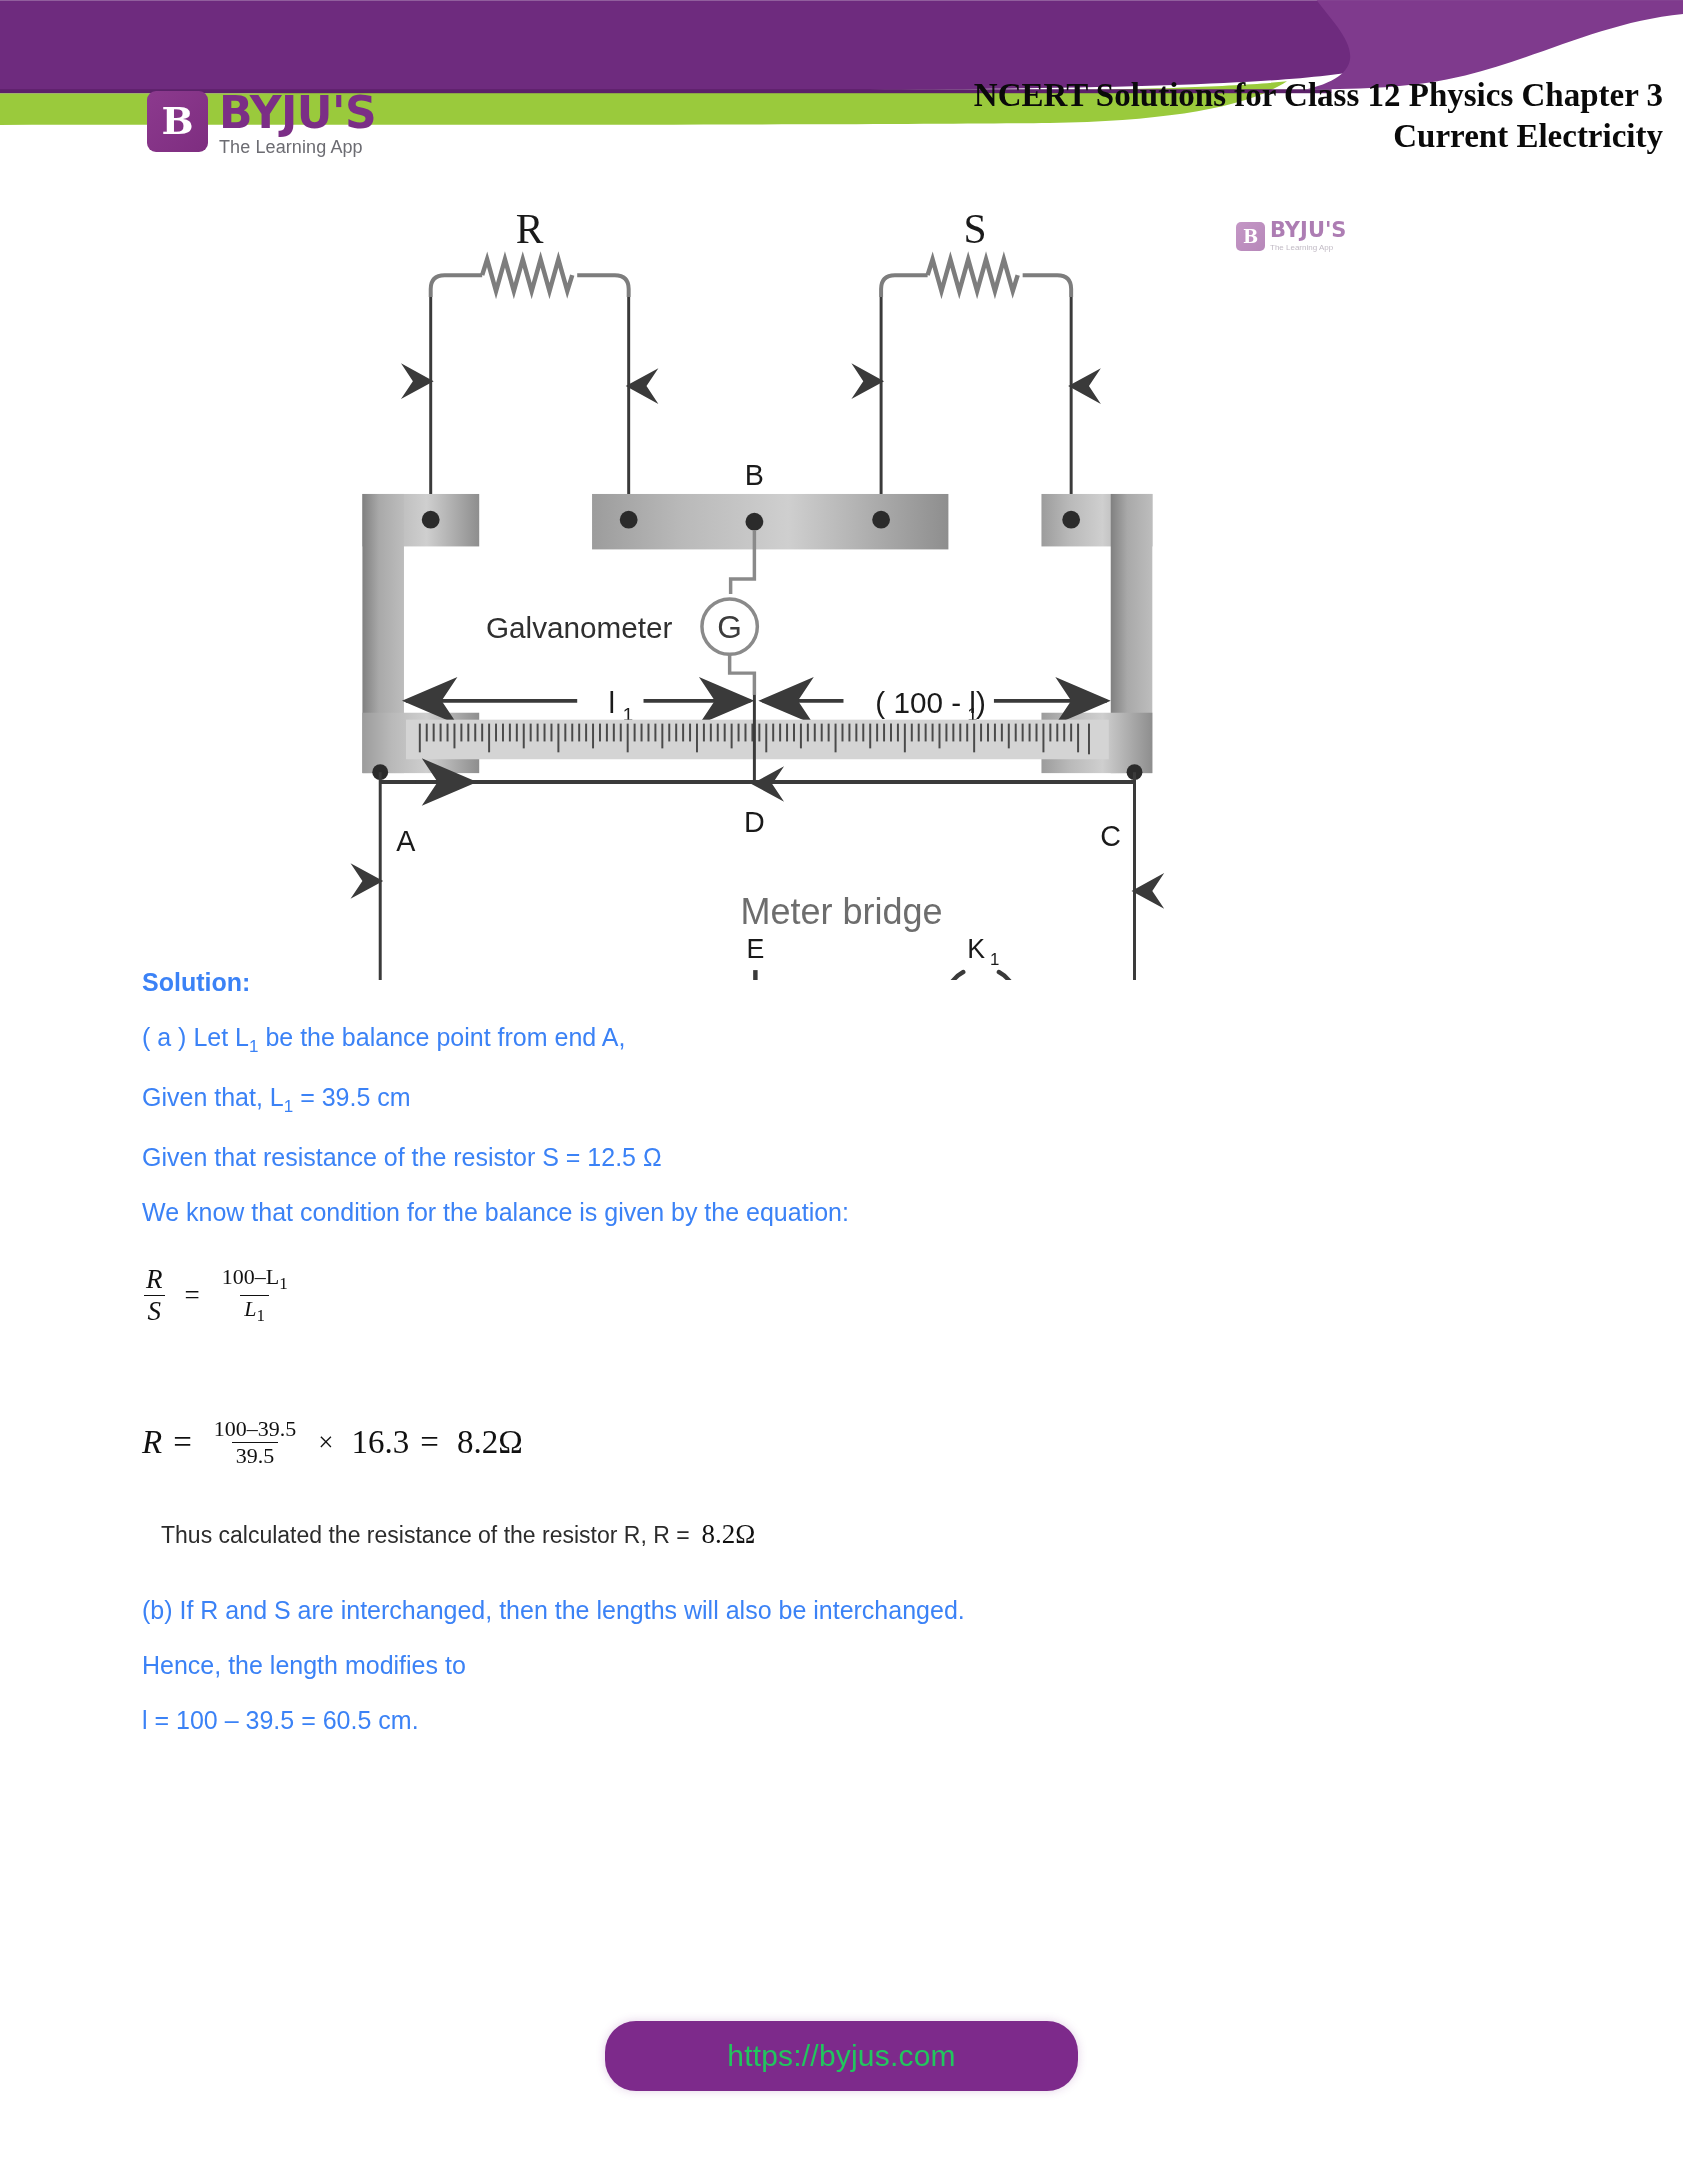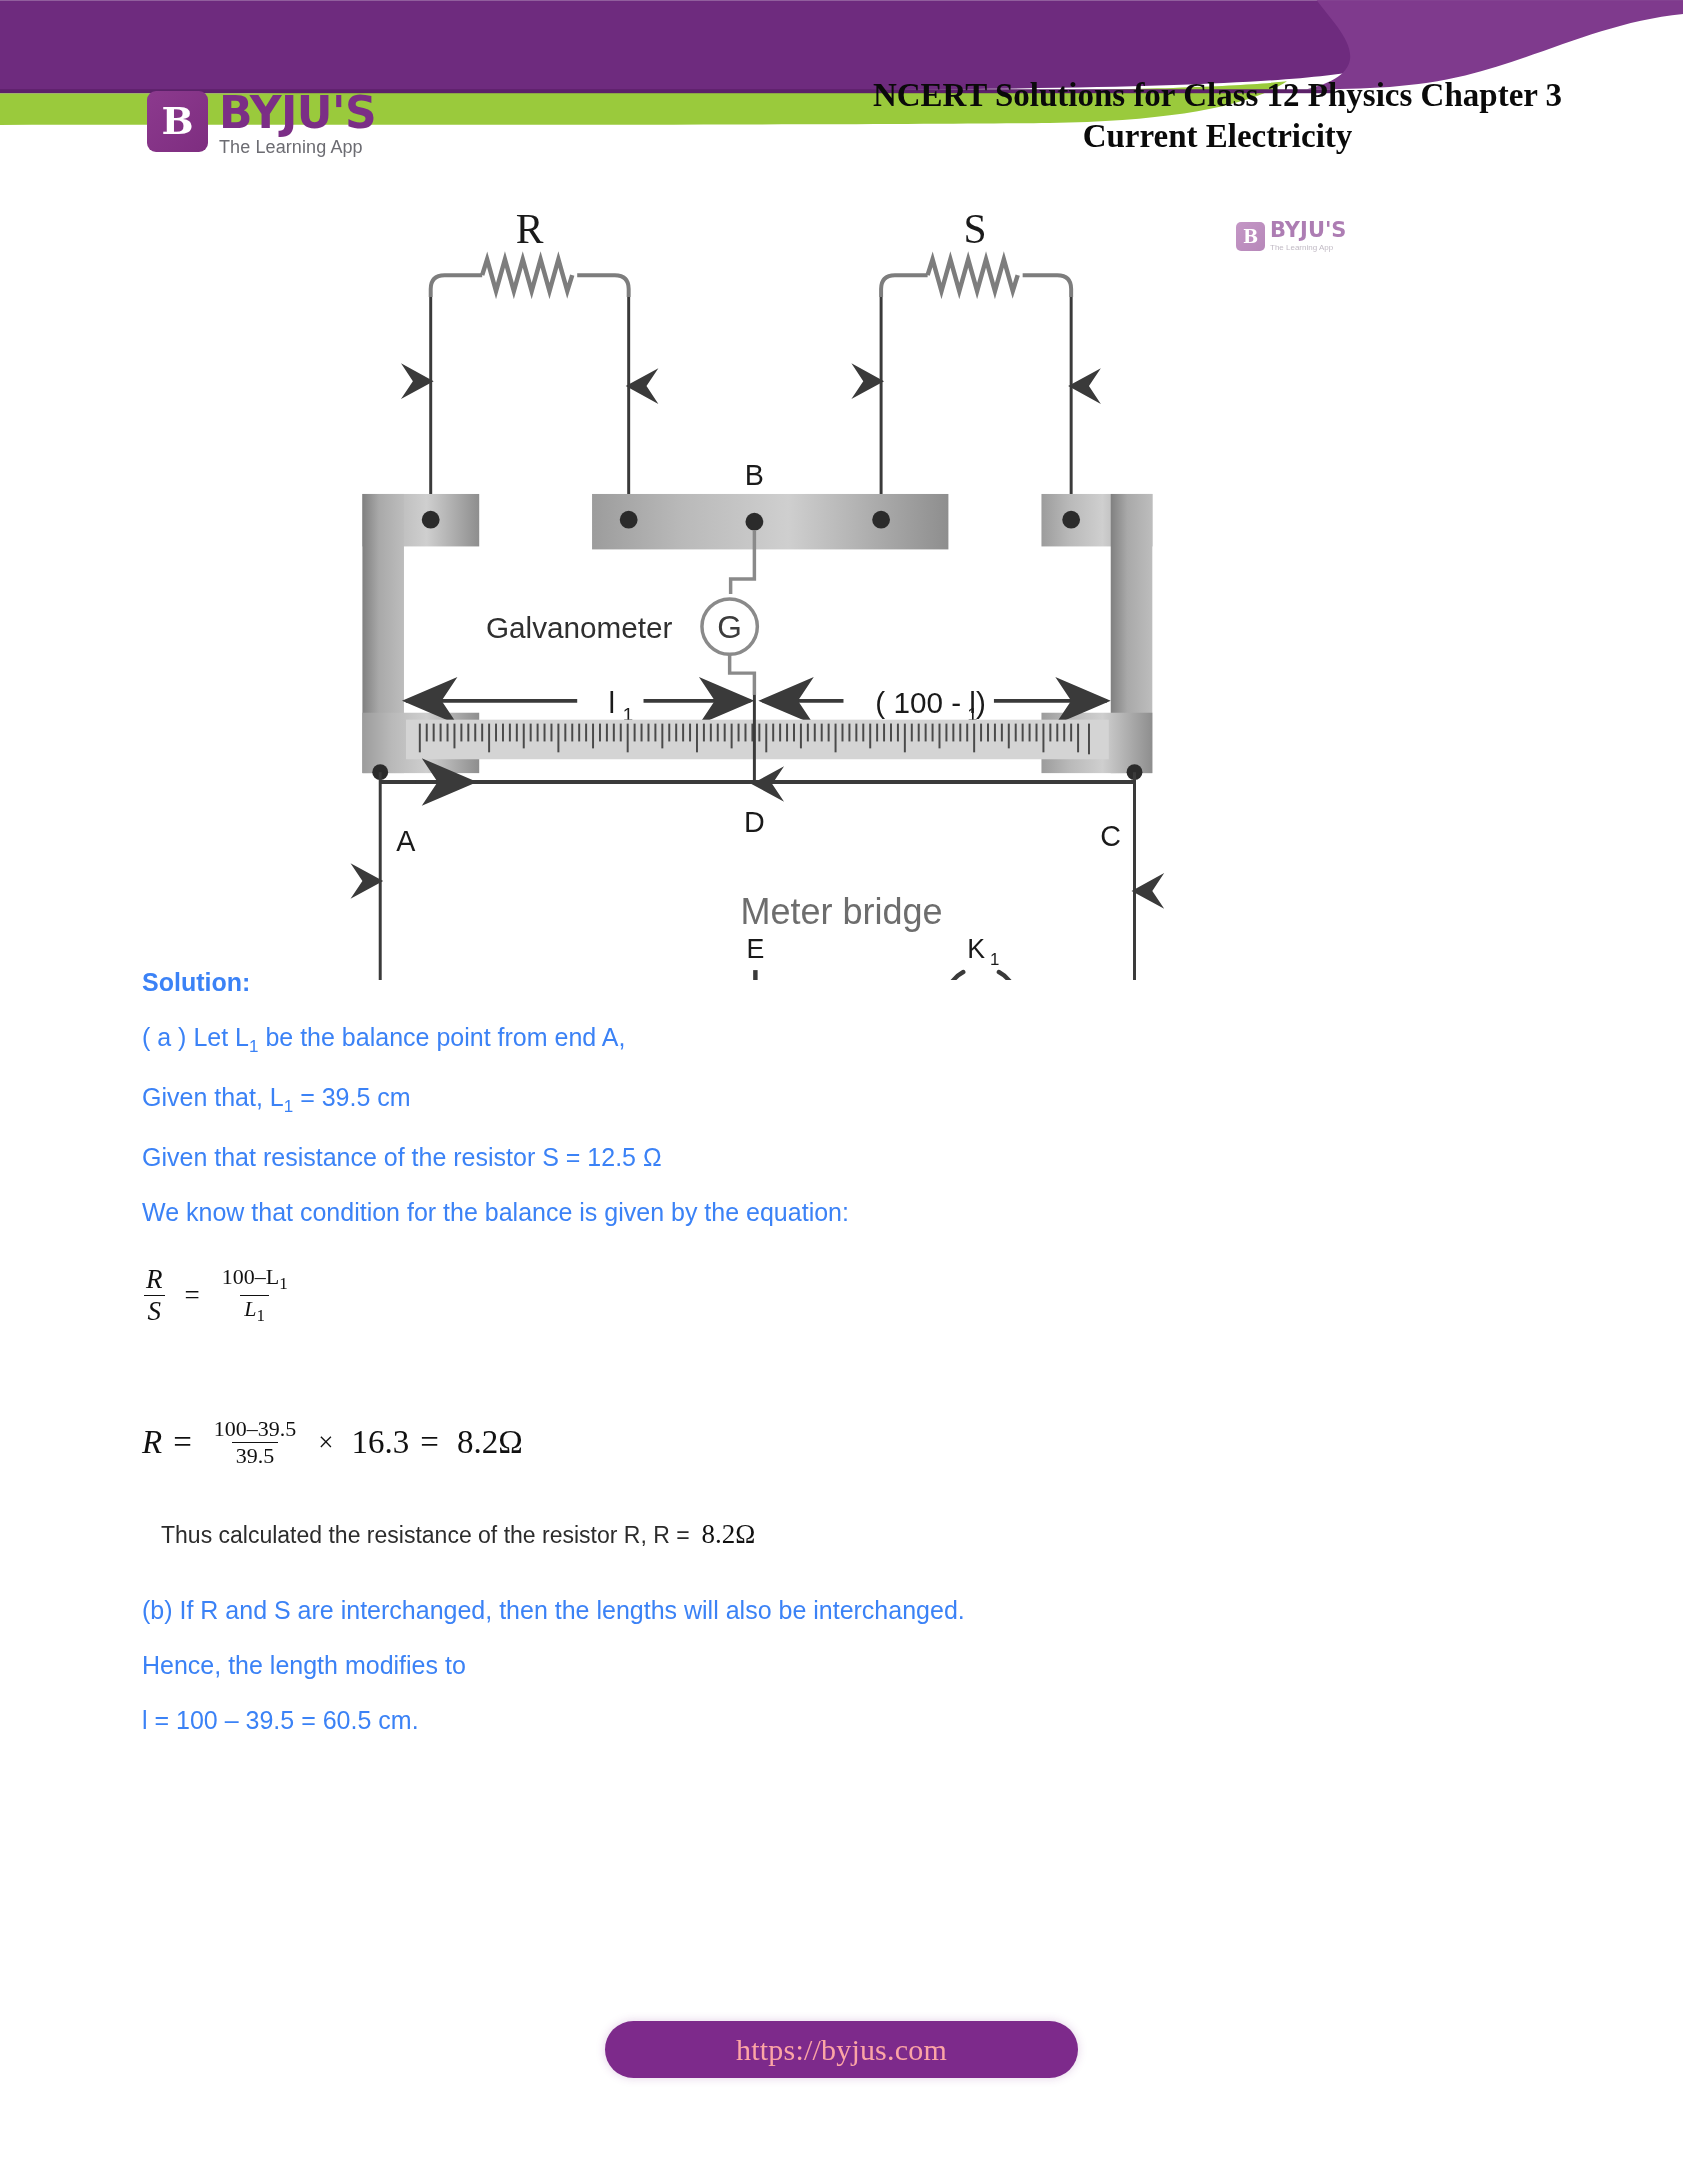--- a/index.html
+++ b/index.html
@@ -75,21 +75,21 @@
     color: #6c6c72;
     letter-spacing: 0.1px;
     margin-top: 1px;
   }
 
   .header-title {
     position: absolute;
     right: 20px;
     top: 75px;
     width: 891px;
-    text-align: center;
+    text-align: right;
     font-family: "Liberation Serif", serif;
     font-weight: bold;
     font-size: 33px;
     line-height: 1.25;
     color: #0a0a0a;
   }
   .header-title .l2 { display: block; }
 
   
   .wm-logo {
@@ -202,28 +202,28 @@
     margin-left: 12px;
     color: #111;
   }
 
   
   .footer-btn {
     position: absolute;
     left: 605px;
     top: 2021px;
     width: 473px;
-    height: 57px;
+    height: 70px;
     border-radius: 31px;
     background: #7D2A8B;
     display: flex;
     align-items: center;
     justify-content: center;
-    color: #fca5a5;
-    font-family: Liberation Serif, serif;
+    color: #22c55e;
+    font-family: Liberation Sans, sans-serif;
     font-size: 30px;
     letter-spacing: 0.2px;
     border: none;
     cursor: pointer;
     box-shadow: 0 0 10px rgba(125,42,139,0.22);
   }
 </style>
 </head>
 <body>
 

